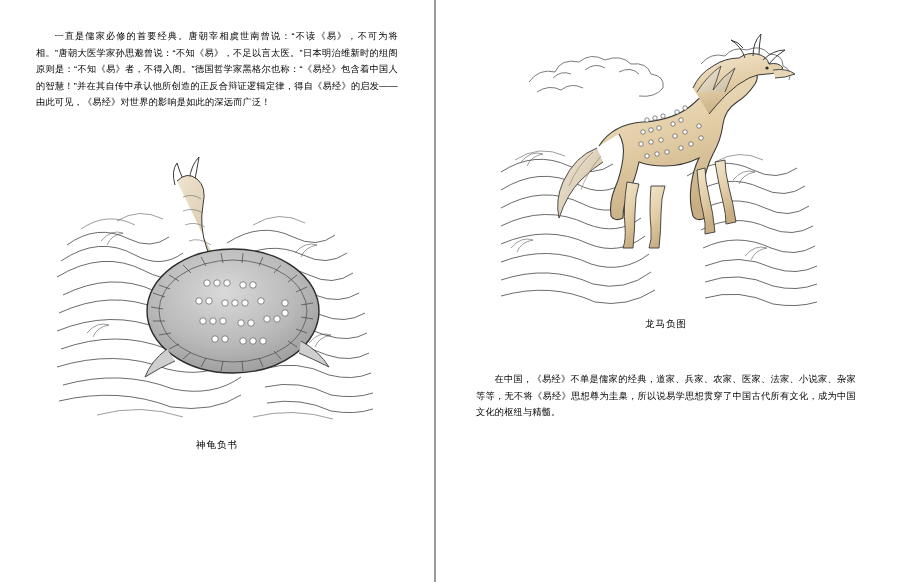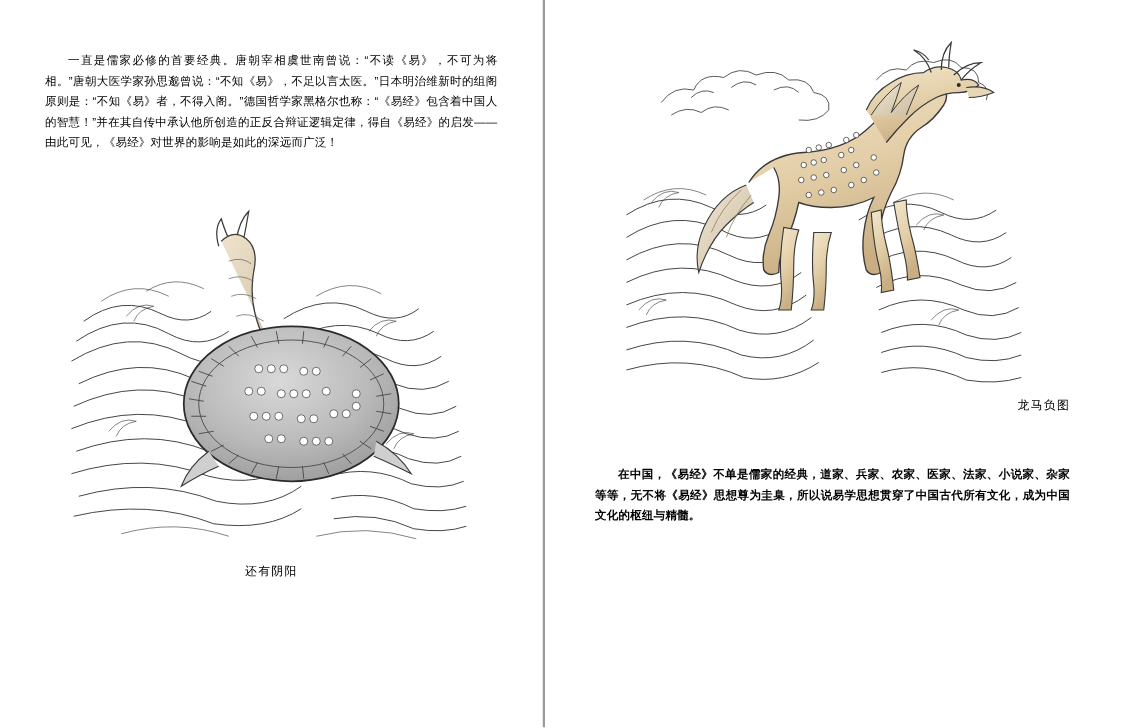--- a/index.html
+++ b/index.html
@@ -20,21 +20,21 @@
     display: flex;
   }
   .page {
     position: relative;
     height: 582px;
     box-sizing: border-box;
     background: #ffffff;
   }
   .page-left {
     width: 434px;
-    padding: 40px 36px 20px 36px;
+    padding: 28px 36px 20px 36px;
   }
   .gutter {
     width: 2px;
     height: 582px;
     background: #9a9a9a;
     flex: 0 0 2px;
   }
   .page-right {
     width: 464px;
     padding: 26px 44px 20px 40px;
@@ -44,21 +44,20 @@
     line-height: 16.5px;
     color: #000000;
     text-align: justify;
     letter-spacing: 0.2px;
   }
   .body-text.indent {
     text-indent: 2em;
   }
   .para-gap {
     margin-top: 13px;
-    font-weight: bold;
   }
   .caption {
     text-align: center;
     font-size: 9.5px;
     color: #000;
     letter-spacing: 1px;
   }
 
   
   .illus {
@@ -69,21 +68,21 @@
     width: 320px;
     height: 300px;
     margin-top: 14px;
   }
   .illus-horse {
     width: 330px;
     height: 280px;
     margin: 4px auto 0 auto;
   }
   .caption-turtle { margin-top: 14px; }
-  .caption-horse  { margin-top: 8px; text-align: right; }
+  .caption-horse  { margin-top: 8px; }
 
   svg { display:block; width:100%; height:100%; }
   .wave { fill:none; stroke:#2b2b2b; stroke-width:0.7; }
   .wave-thin { fill:none; stroke:#3a3a3a; stroke-width:0.5; }
   .cloud { fill:none; stroke:#444; stroke-width:0.7; }
 </style>
 </head>
 <body>
 
 <div class="spread">
@@ -210,21 +209,21 @@
             <circle cx="206" cy="216" r="3.2"></circle>
           <circle cx="228" cy="178" r="3.2"></circle>
             <circle cx="228" cy="188" r="3.2"></circle>
         </g>
 
         <path d="M244 216 q18 10 28 26 q-16 -8 -30 -14" fill="#cfcfcf" stroke="#3a3a3a" stroke-width="0.9"></path>
         <path d="M110 224 q-16 12 -22 28 q16 -10 30 -16" fill="#cfcfcf" stroke="#3a3a3a" stroke-width="0.9"></path>
       </svg>
     </div>
 
-    <div class="caption caption-turtle">还有阴阳</div>
+    <div class="caption caption-turtle">神龟负书</div>
   </div>
 
   <div class="gutter"></div>
 
   <div class="page page-right">
 
     <div class="illus illus-horse">
       <svg viewBox="0 0 330 280" xmlns="http://www.w3.org/2000/svg">
         <defs>
           <linearGradient id="bodyGrad" x1="0" y1="0" x2="0.3" y2="1">

